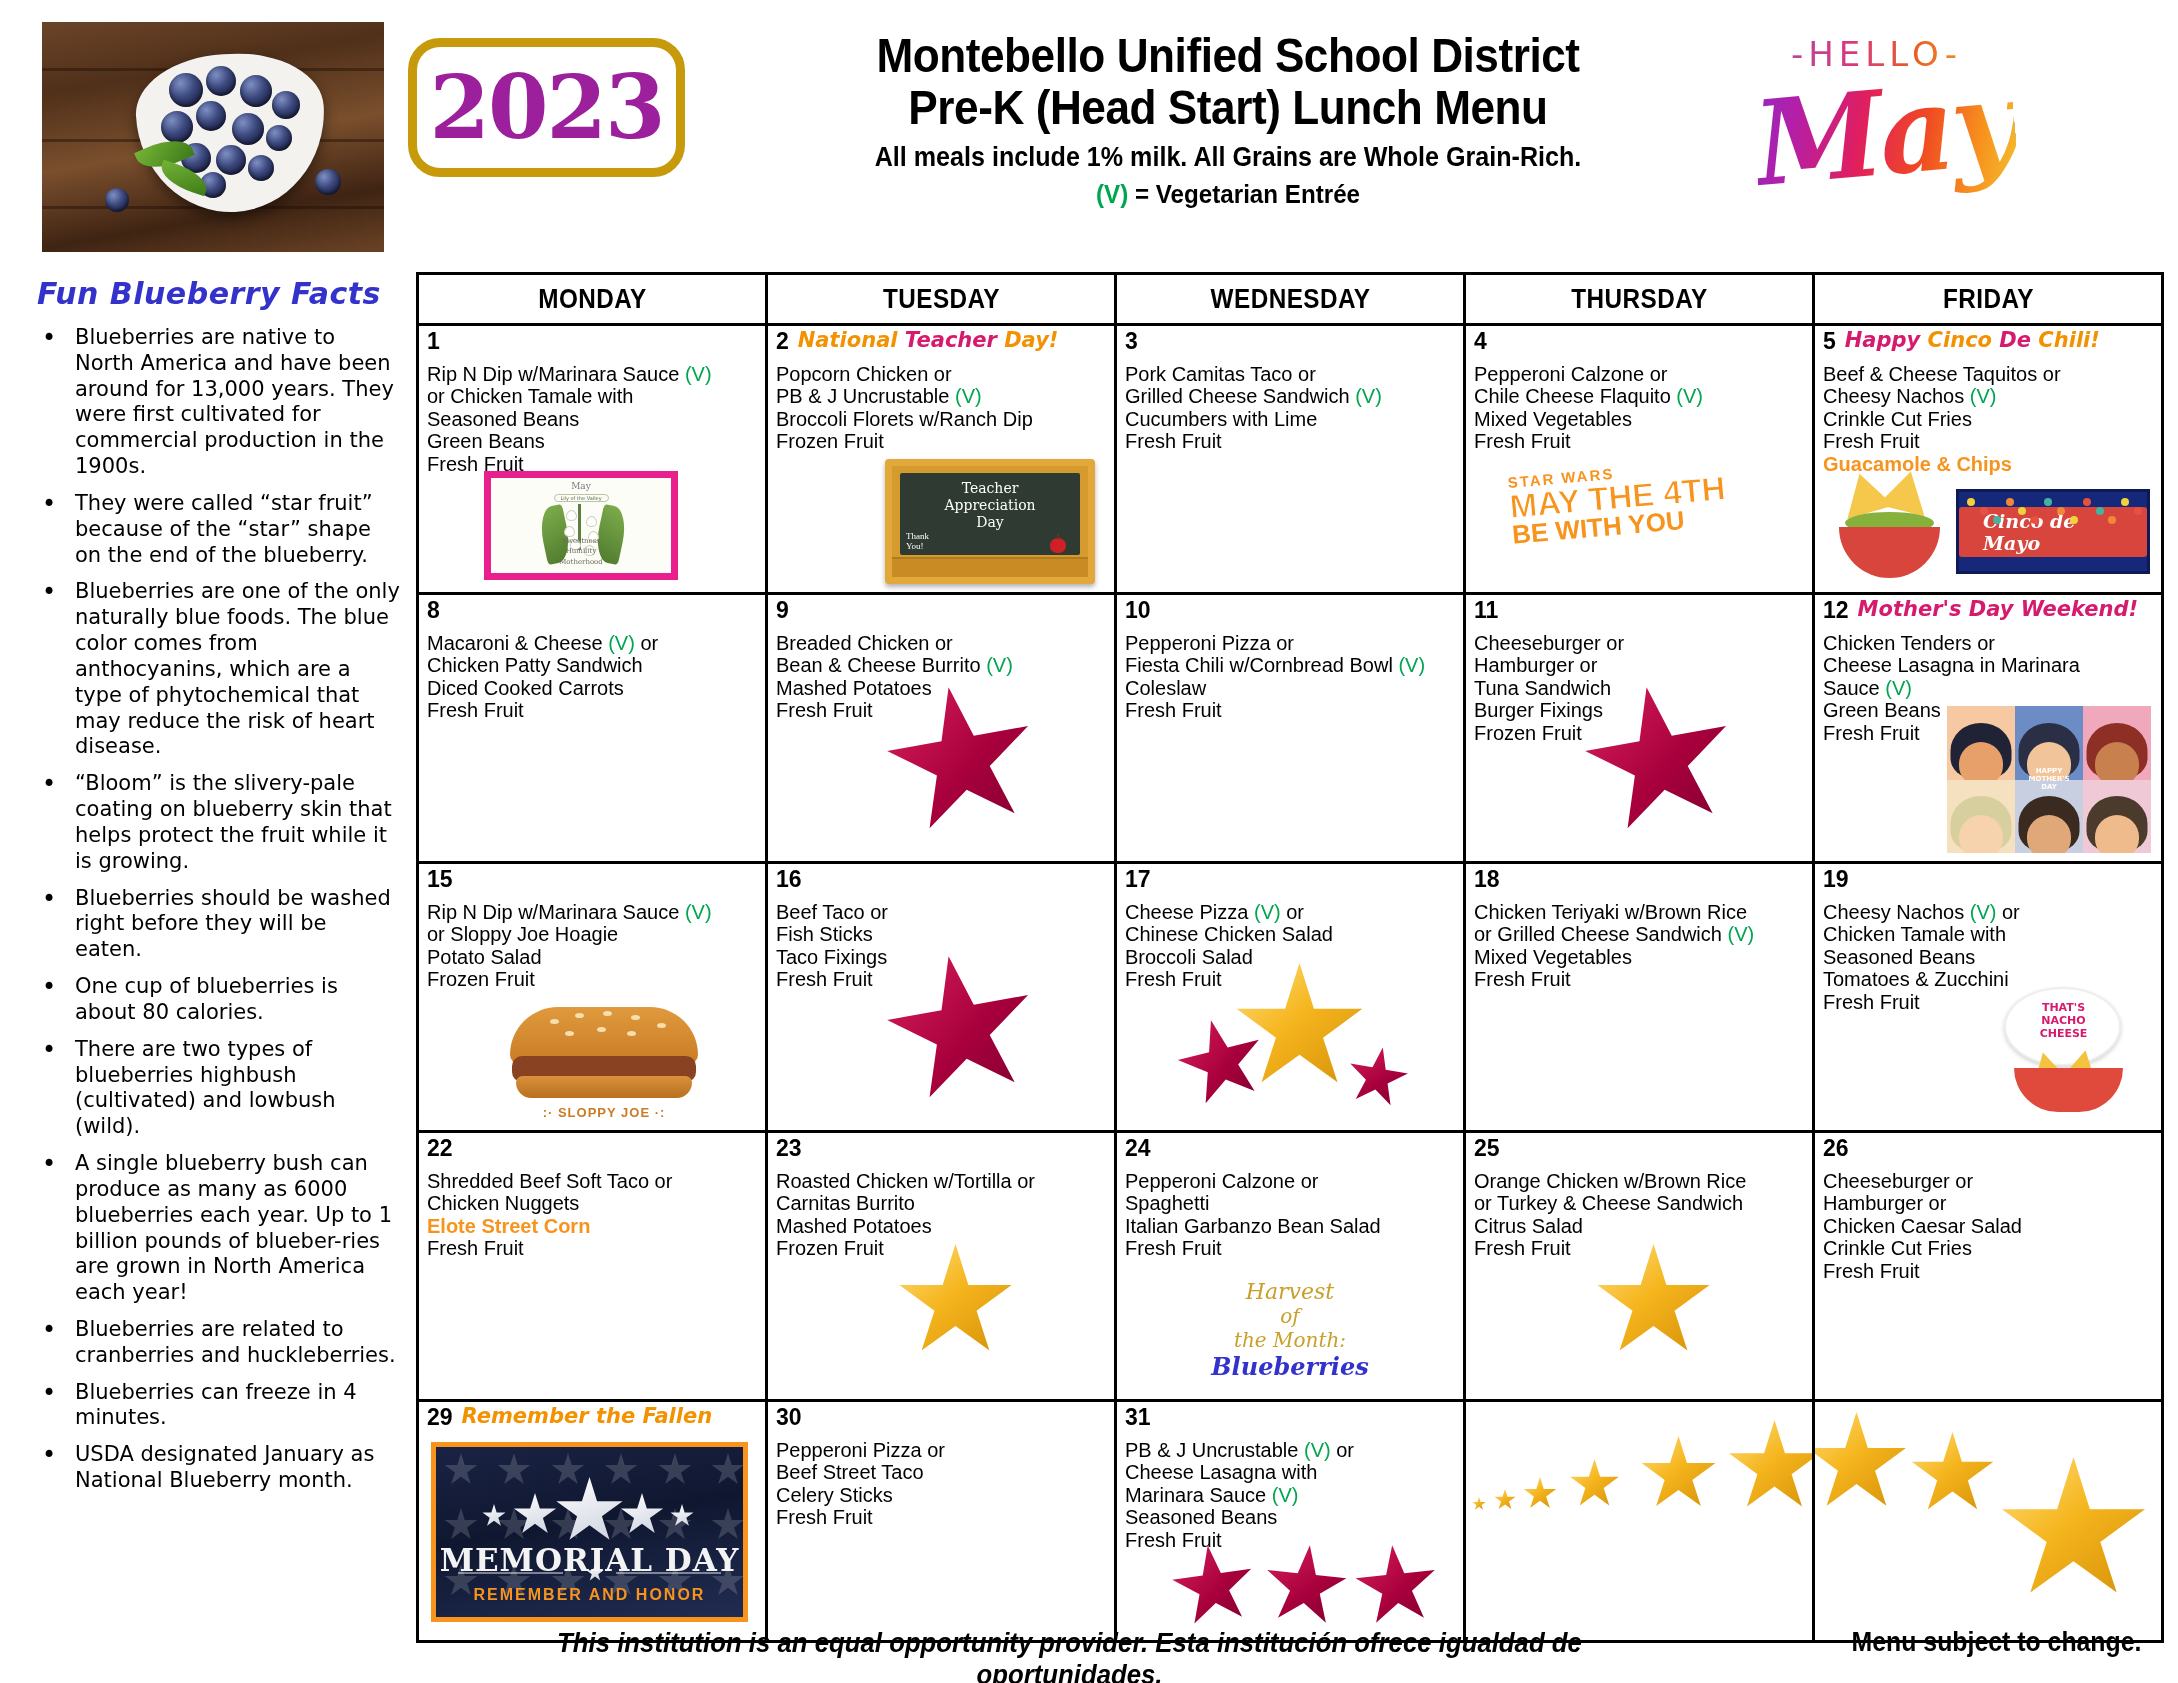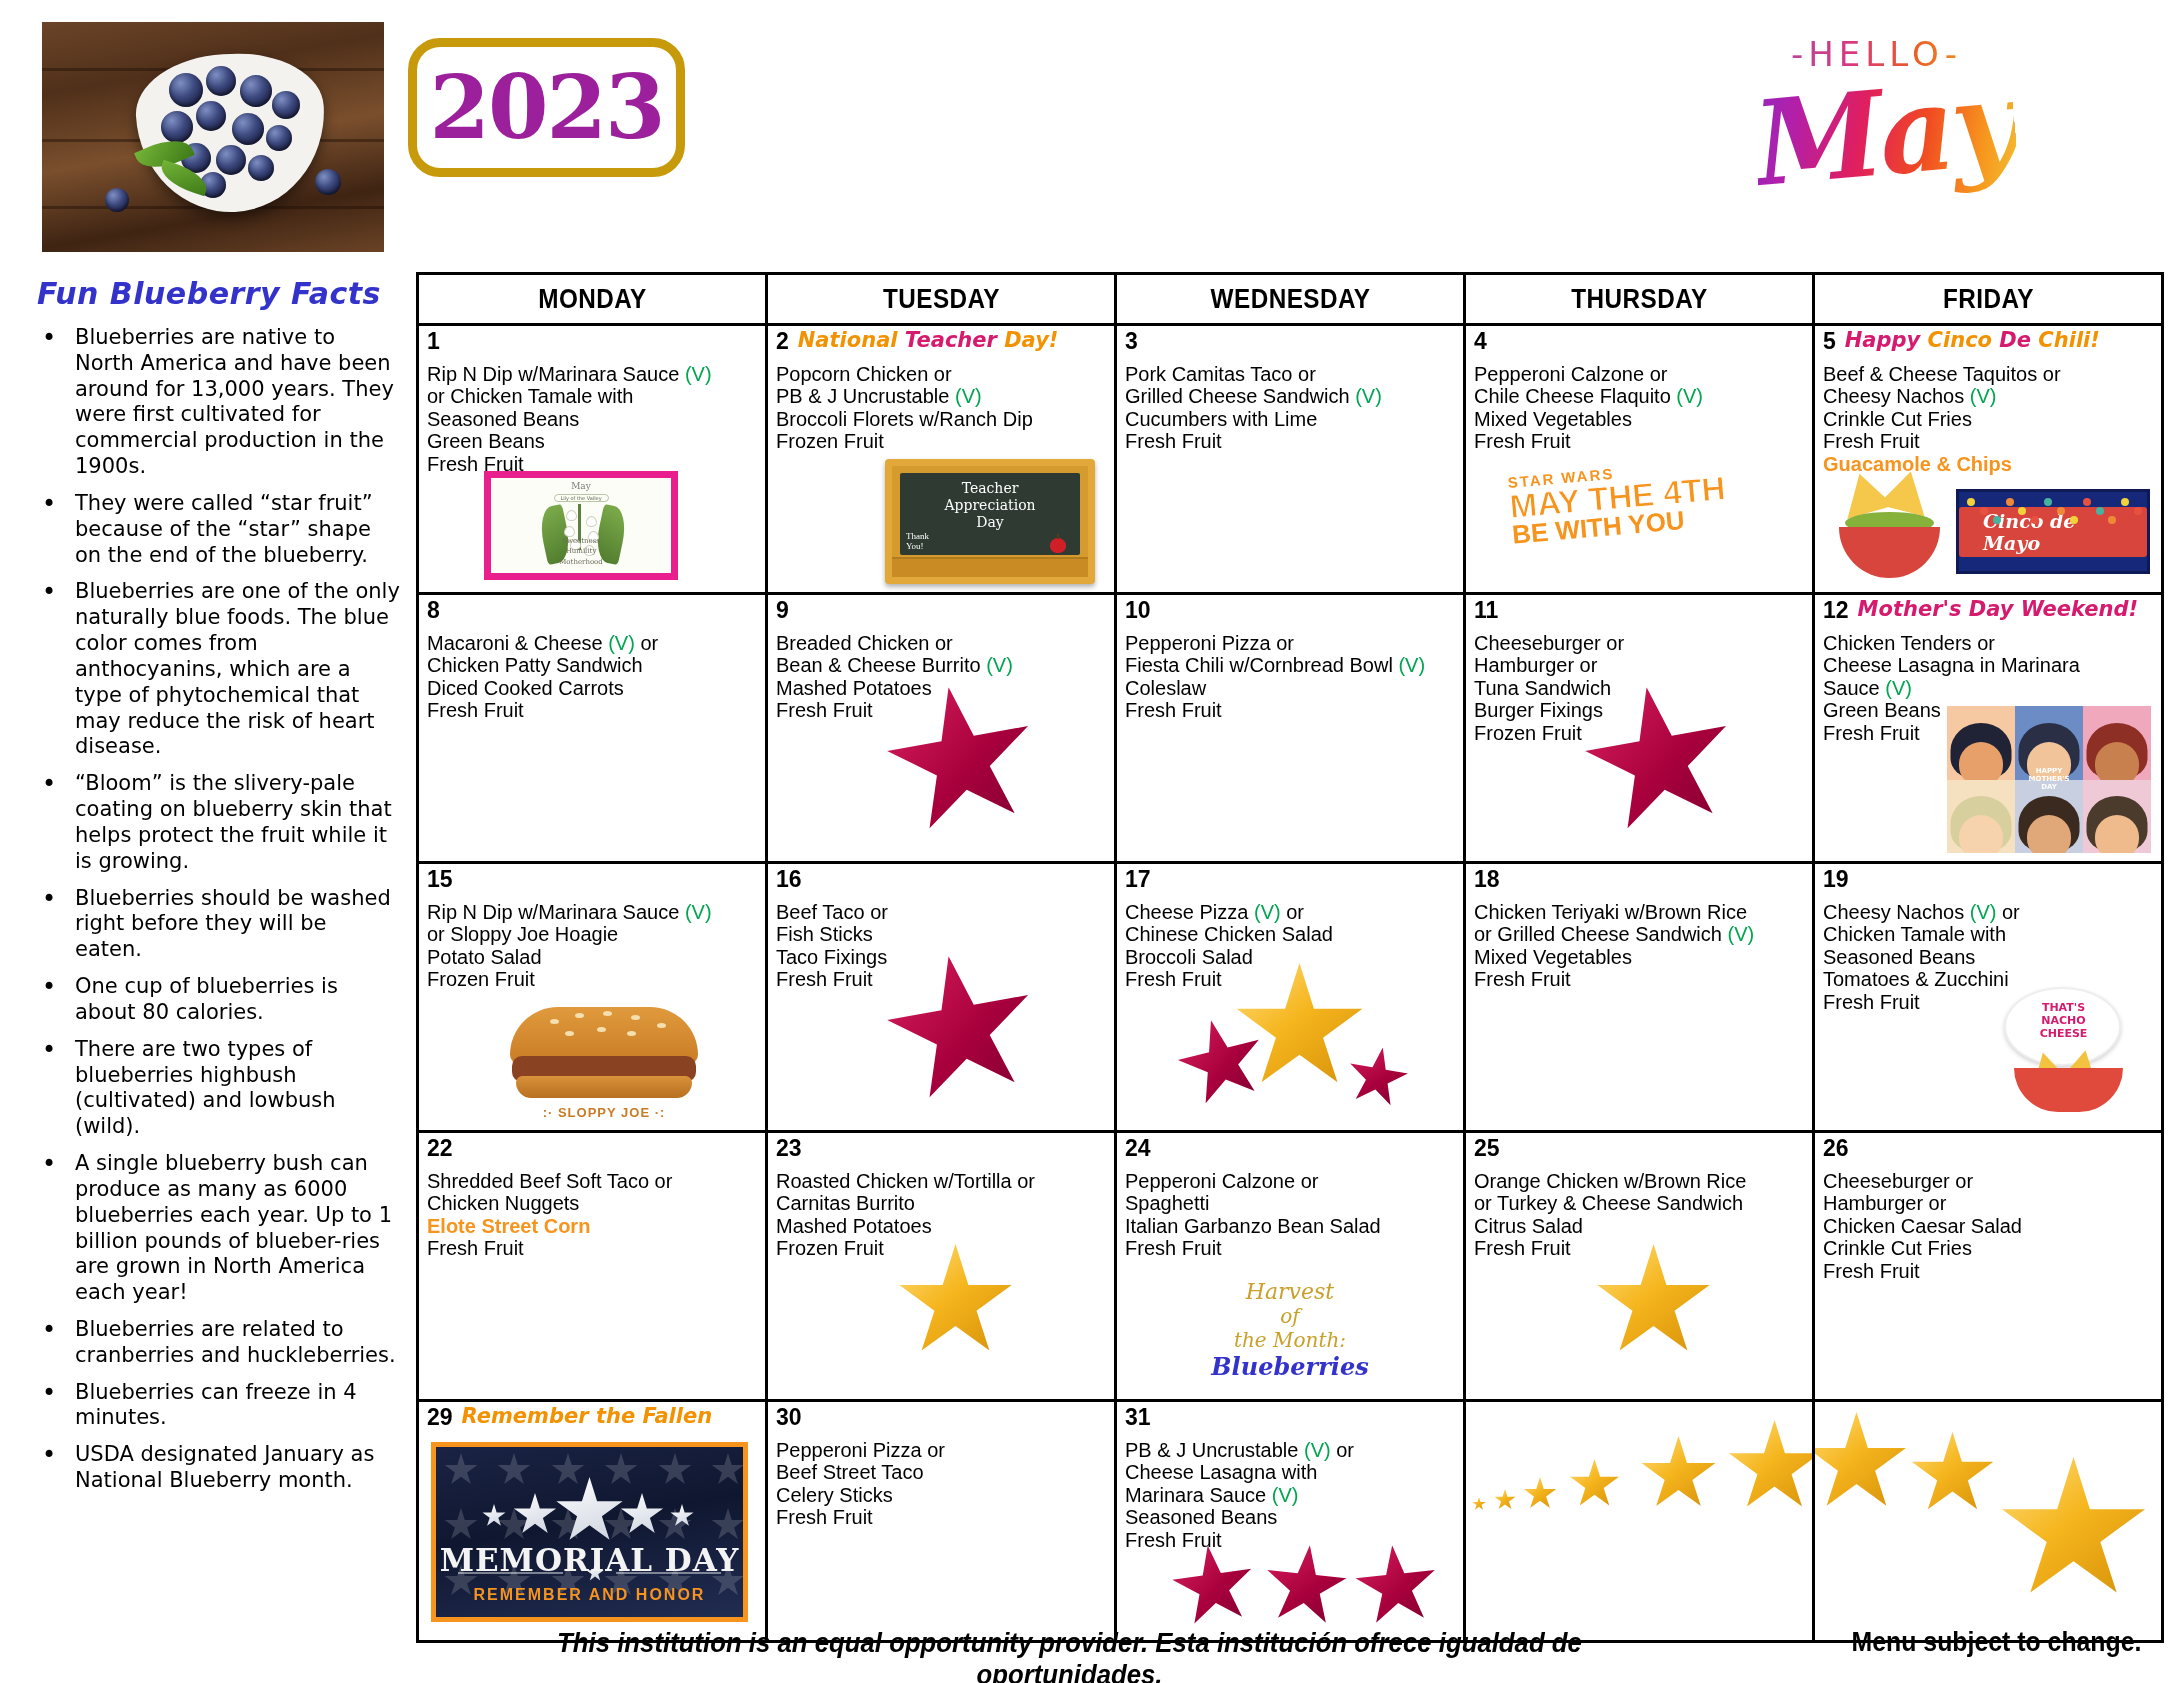--- a/index.html
+++ b/index.html
@@ -325,20 +325,26 @@
       <div class="berry" style="left:273px;top:147px;width:26px;height:26px;"></div>
       <div class="berry" style="left:63px;top:166px;width:24px;height:24px;"></div>
       <div class="leaf" style="left:95px;top:119px;width:55px;height:26px;transform:rotate(-24deg);"></div>
       <div class="leaf" style="left:117px;top:145px;width:50px;height:22px;transform:rotate(18deg);"></div>
     </div>
 
     <div class="year-box">
       <span class="year-text">2023</span>
     </div>
 
+    <div class="title-block">
+      <div class="title-line">Montebello Unified School District</div>
+      <div class="title-line">Pre-K (Head Start) Lunch Menu</div>
+      <div class="title-sub">All meals include 1% milk. All Grains are Whole Grain-Rich.</div>
+      <div class="title-veg"><span class="vg">(V)</span><span> = Vegetarian Entrée</span></div>
+    </div>
 
     <div class="hello-may">
       <div class="hello-word">-HELLO-</div>
       <div class="may-word">May</div>
     </div>
   </div>
 
   <div class="body-area">
 
     <div class="sidebar">

